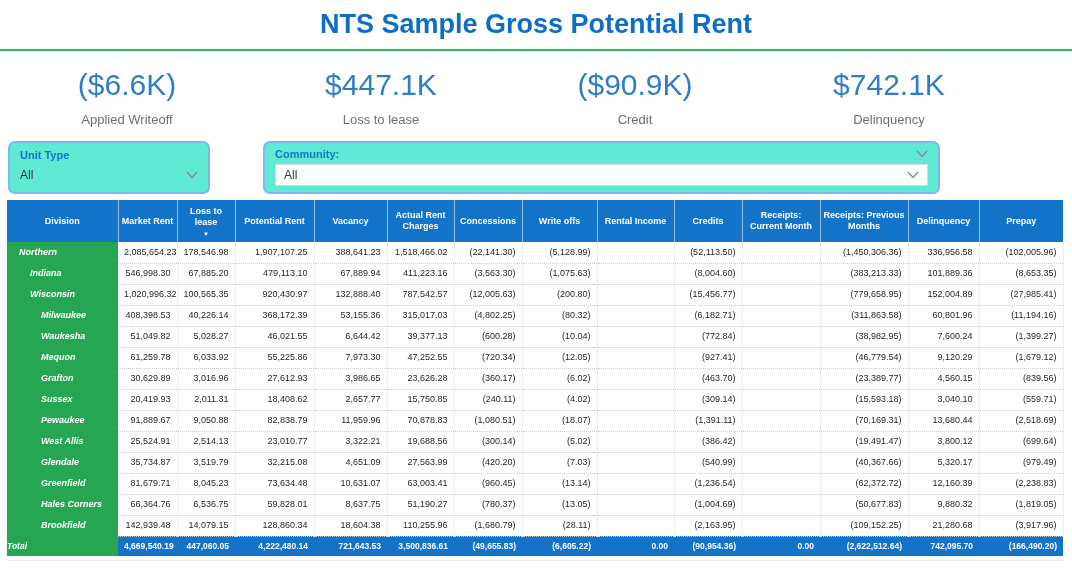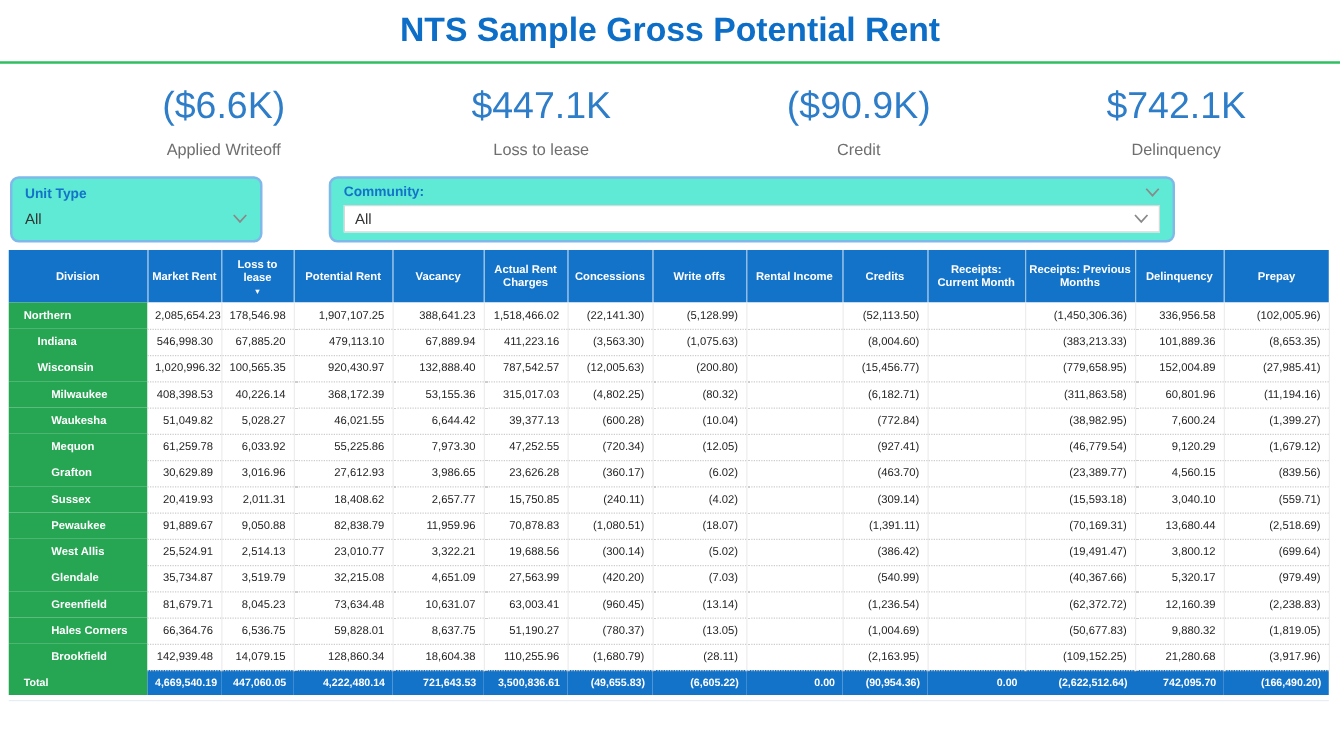--- a/index.html
+++ b/index.html
@@ -14,21 +14,21 @@
   html,body{margin:0;padding:0;}
   body{
     width:1072px;height:583px;background:#ffffff;overflow:hidden;
     font-family:"Liberation Sans", sans-serif;
   }
   .title{
     text-align:center;color:var(--title-blue);font-size:27px;font-weight:bold;
     padding-top:8px;line-height:1.2;
   }
   .divider{height:2px;background:var(--green-line);margin-top:9px;}
-  .kpi-row{display:flex;padding-left:52px;margin-top:17px;}
+  .kpi-row{display:flex;margin-top:17px;}
   .kpi{width:254px;text-align:center;}
   .kpi-value{font-size:30px;color:var(--kpi-blue);line-height:1.1;}
   .kpi-label{font-size:13px;color:#6f6f6f;margin-top:11px;}
   .filter-row{display:flex;margin:14px 0 6px 8px;align-items:stretch;}
   .filter-box{border:2px solid var(--filter-border);border-radius:7px;background:#5eead4;}
   .unit-type-box{width:202px;padding:6px 10px 7px 10px;margin-right:9px;}
   .community-box{width:677px;padding:5px 10px 6px 10px;margin-left:44px;}
   .filter-label{color:var(--header-blue);font-size:11px;font-weight:bold;}
   .filter-value-row{display:flex;justify-content:space-between;align-items:center;margin-top:7px;}
   .filter-value{font-size:12px;color:#333;}
@@ -43,21 +43,21 @@
   }
   th{
     background:var(--header-blue);color:#fff;font-size:9px;font-weight:bold;
     text-align:center;vertical-align:middle;padding:3px 2px;height:42px;
     border-right:1px solid rgba(255,255,255,.55);line-height:1.25;cursor:default;
   }
   th:last-child{border-right:none;}
   .sort-arrow{display:block;font-size:6px;line-height:5px;margin-top:3px;color:#fff;}
   td{font-size:9px;height:21px;padding:0 6px;line-height:1;}
   td.division{
-    background:var(--green);color:#fff;font-weight:bold;text-align:left;border:none;
+    background:var(--green);color:#fff;font-weight:bold;text-align:left;border:none;font-style:italic;
   }
   td.num{
     text-align:right;color:#1f1f1f;background:#fff;
     border-bottom:1px dotted #cdcdcd;border-right:1px solid #ededed;
   }
   tr.total td{background:var(--header-blue);color:#fff;font-weight:bold;border:none;font-size:8.5px;height:20px;}
   tr.total td.division{background:var(--green);}
   .bottom-strip{height:5px;width:1056px;margin-left:7px;border-bottom:1px solid #e7edf4;}
 </style>
 </head>
@@ -365,21 +365,21 @@
         <td class="num">(1,680.79)</td>
         <td class="num">(28.11)</td>
         <td class="num"></td>
         <td class="num">(2,163.95)</td>
         <td class="num"></td>
         <td class="num">(109,152.25)</td>
         <td class="num">21,280.68</td>
         <td class="num">(3,917.96)</td>
       </tr>
       <tr class="total">
-        <td class="division" style="padding-left: 12px;">Total</td>
+        <td class="division" style="padding-left: 0;">Total</td>
         <td class="num">4,669,540.19</td>
         <td class="num">447,060.05</td>
         <td class="num">4,222,480.14</td>
         <td class="num">721,643.53</td>
         <td class="num">3,500,836.61</td>
         <td class="num">(49,655.83)</td>
         <td class="num">(6,605.22)</td>
         <td class="num">0.00</td>
         <td class="num">(90,954.36)</td>
         <td class="num">0.00</td>

